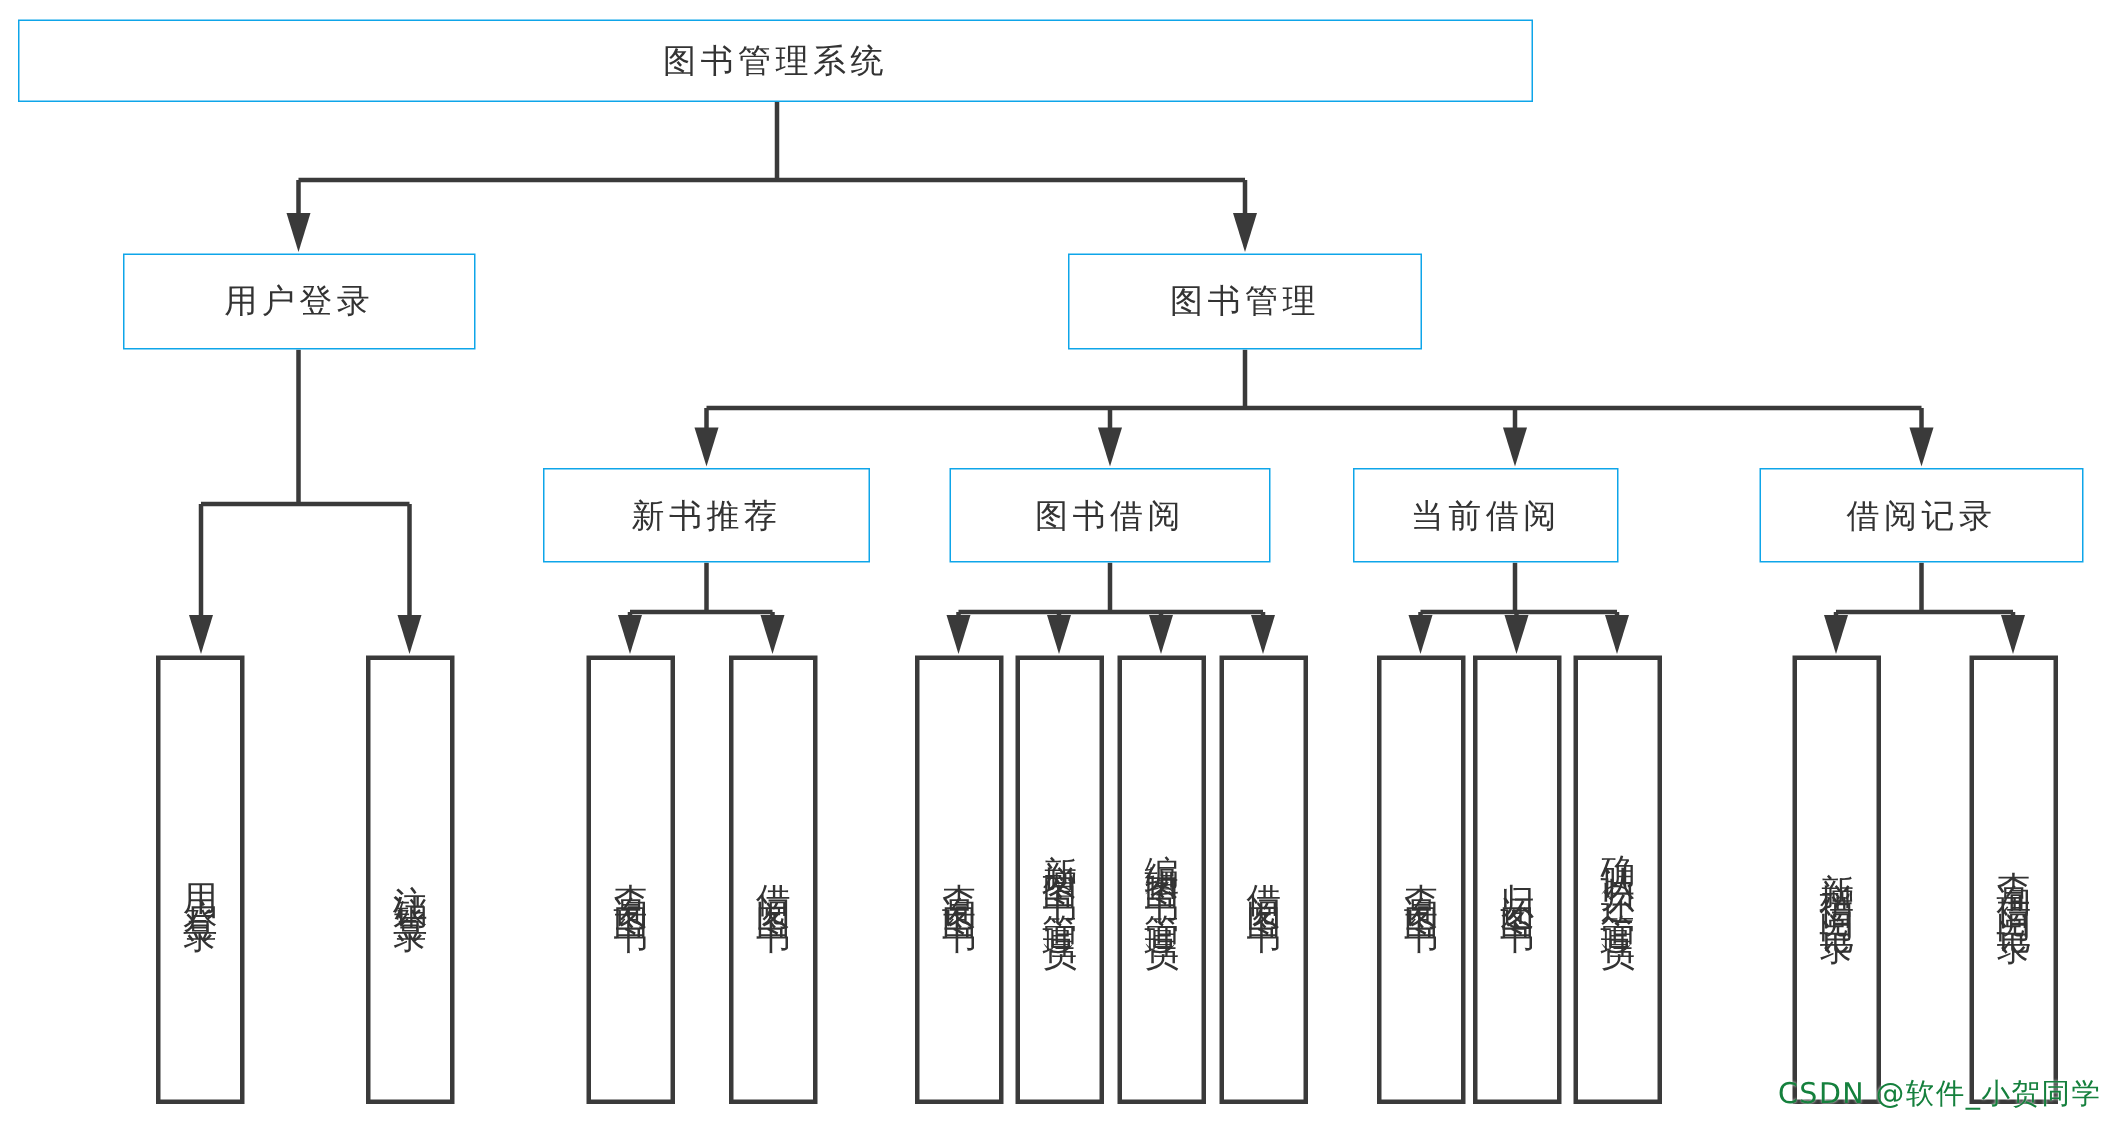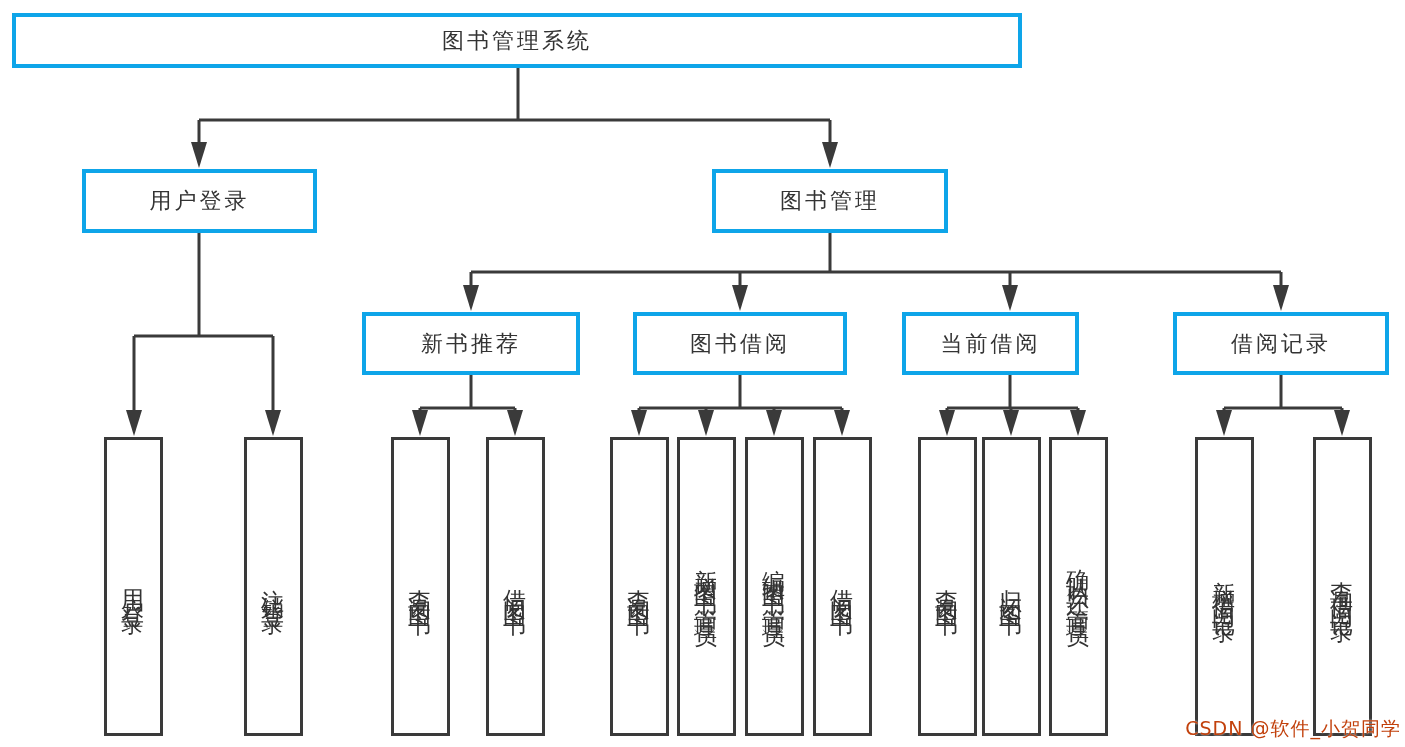--- a/index.html
+++ b/index.html
@@ -18,21 +18,21 @@
   svg.connectors {
     position: absolute;
     left: 0;
     top: 0;
     width: 1405px;
     height: 747px;
   }
   .hnode {
     position: absolute;
     box-sizing: border-box;
-    border: 4px solid #0ea5e9;
+    border: 1px solid #0ea5e9;
     background: #ffffff;
     display: flex;
     align-items: center;
     justify-content: center;
     font-size: 22px;
     letter-spacing: 3px;
     color: #333333;
     white-space: nowrap;
   }
   .vnode {
@@ -51,21 +51,21 @@
     top: 437px;
     width: 59px;
     height: 299px;
   }
   .watermark {
     position: absolute;
     right: 4px;
     bottom: 5px;
     font-size: 19px;
     letter-spacing: 1px;
-    color: #c2410c;
+    color: #15803d;
     text-shadow: 0 0 2px #ffffff;
     z-index: 5;
     white-space: nowrap;
   }
 </style>
 </head>
 <body>
 
 <div class="canvas">
 

